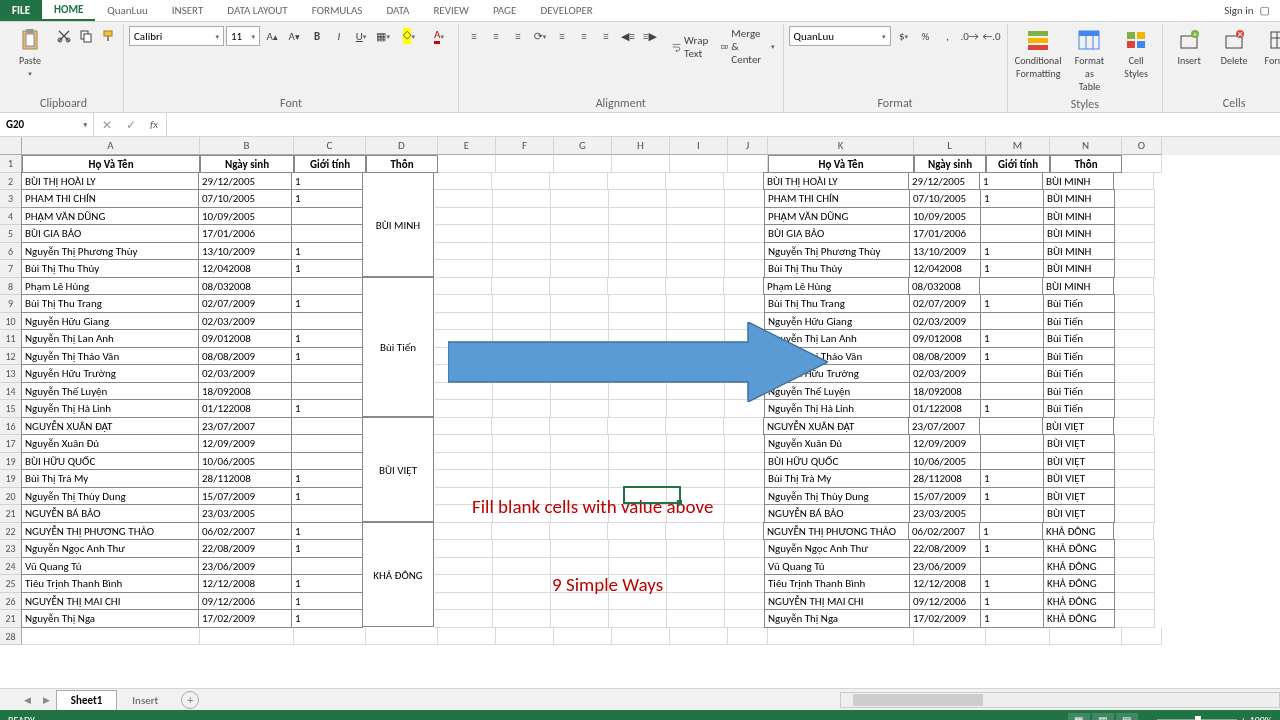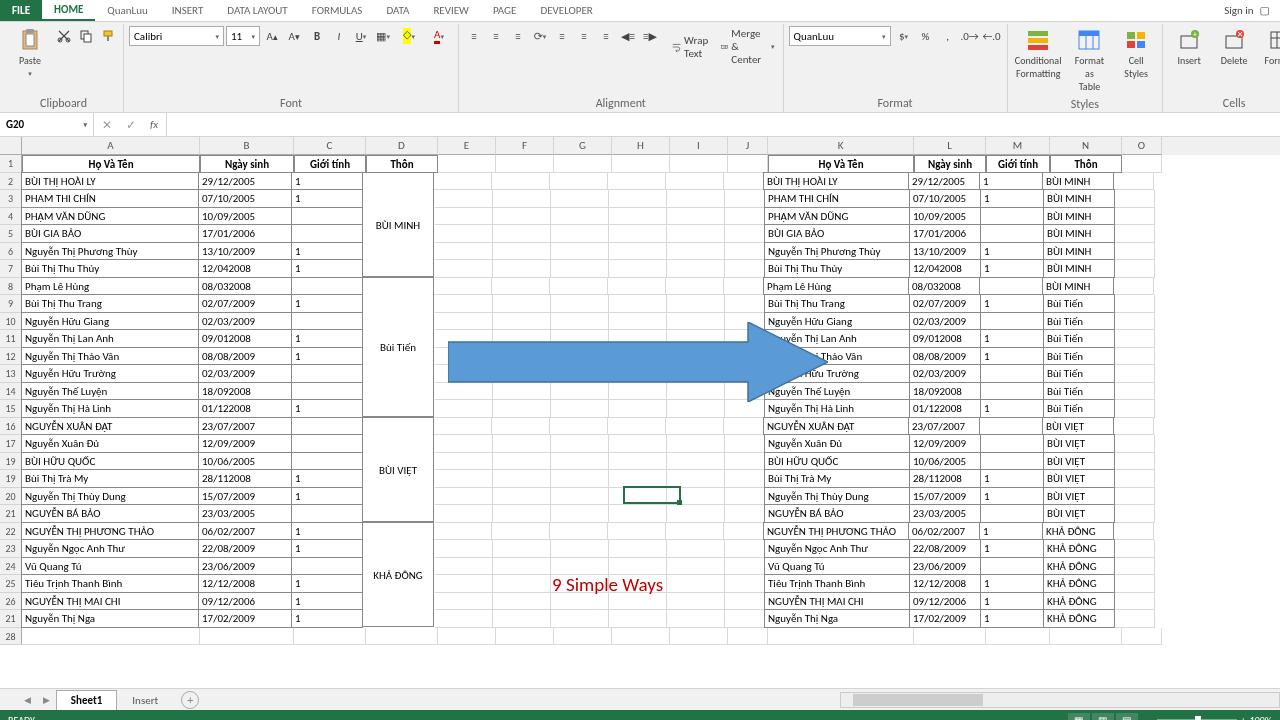--- a/index.html
+++ b/index.html
@@ -863,20 +863,21 @@
         <div class="cell" style="width: 146px;"></div>
         <div class="cell" style="width: 72px;"></div>
         <div class="cell" style="width: 64px;"></div>
         <div class="cell" style="width: 72px;"></div>
         <div class="cell" style="width: 40px;"></div>
       </div>
     </div>
   <svg class="arrow" viewBox="0 0 380 80">
       <polygon points="0,20 300,20 300,0 380,40 300,80 300,60 0,60" fill="#5b9bd5" stroke="#41719c" stroke-width="1.5"></polygon>
     </svg>
+  <div class="caption1">Fill blank cells with value above</div>
   <div class="caption2">9 Simple Ways</div>
   <div class="selection"></div>
 </div>
 
 <div class="tabstrip">
   <span class="navarr">◀</span>
   <span class="navarr">▶</span>
   <div class="stab active">Sheet1</div>
   <div class="stab inactive">Insert</div>
   <div class="addtab">+</div>

